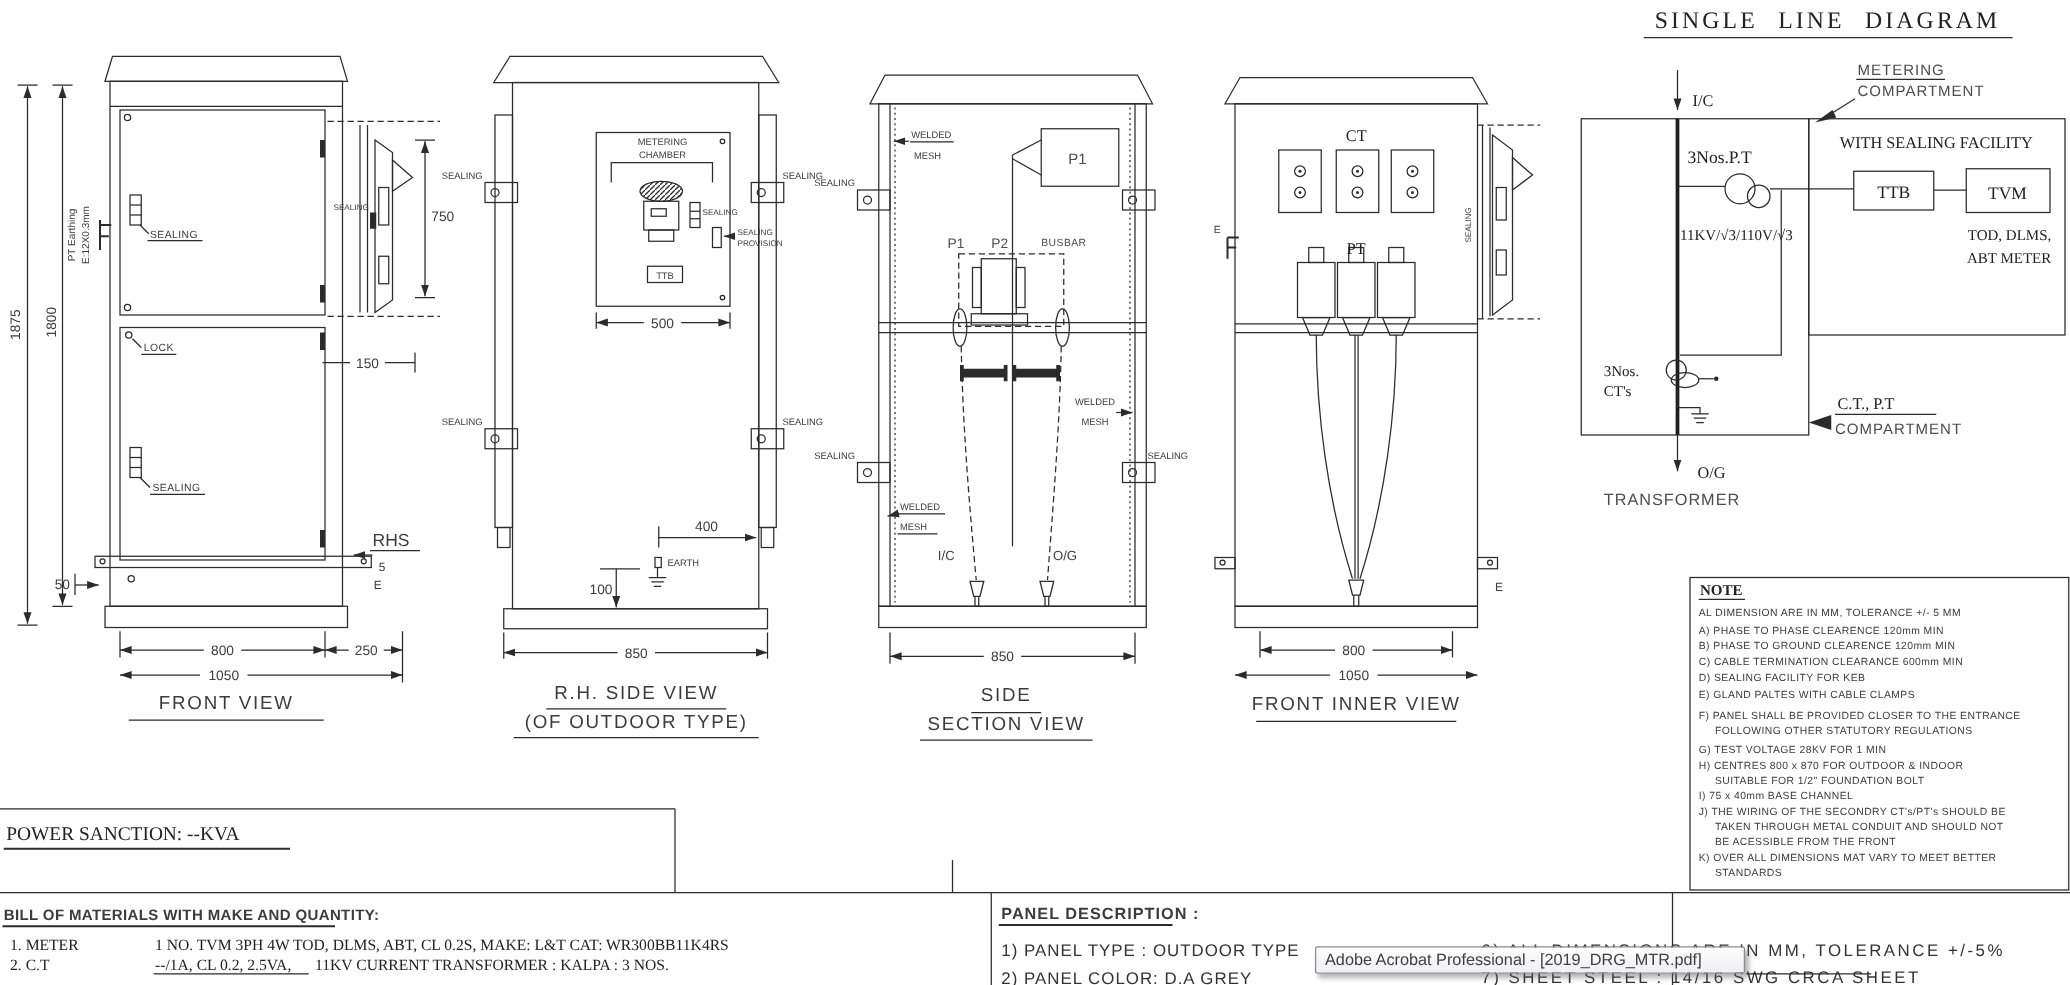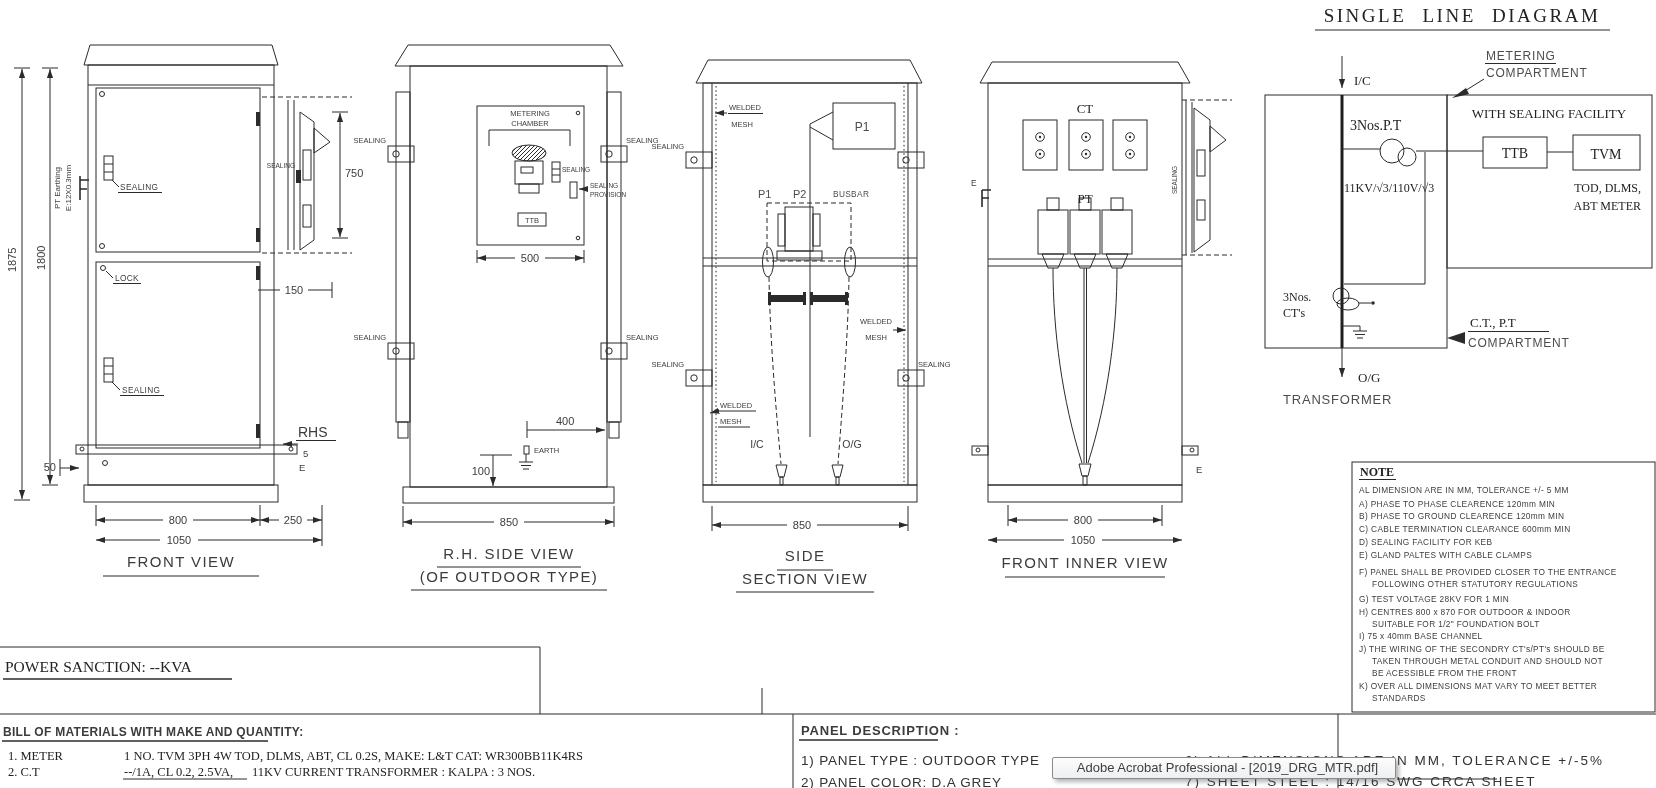--- a/index.html
+++ b/index.html
@@ -38,21 +38,21 @@
   .sp1 { letter-spacing:.8px; }
   .sp2 { letter-spacing:2px; }
 
   
   #tooltip {
     position:absolute; left:1052px; top:757px; width:344px; height:22px;
     background:linear-gradient(#fdfdfd,#edeff3);
     border:1px solid #8b8b8b; border-radius:2px;
     box-shadow:3px 3px 4px rgba(90,90,90,.45);
     font-size:13px; color:#404040; line-height:20px; padding-left:7px;
-    white-space:nowrap; overflow:hidden; z-index:5;text-align:center;
+    white-space:nowrap; overflow:hidden; z-index:5;
   }
 </style>
 </head>
 <body>
 
 <svg id="drawing" width="1656" height="788" viewBox="0 0 1656 788">
   <defs>
     <marker id="arr" viewBox="0 0 10 8" refX="9.3" refY="4" markerWidth="10" markerHeight="8" orient="auto-start-reverse">
       <path d="M0,0.8 L9.3,4 L0,7.2 Z" fill="#2b2b2b"></path>
     </marker>

